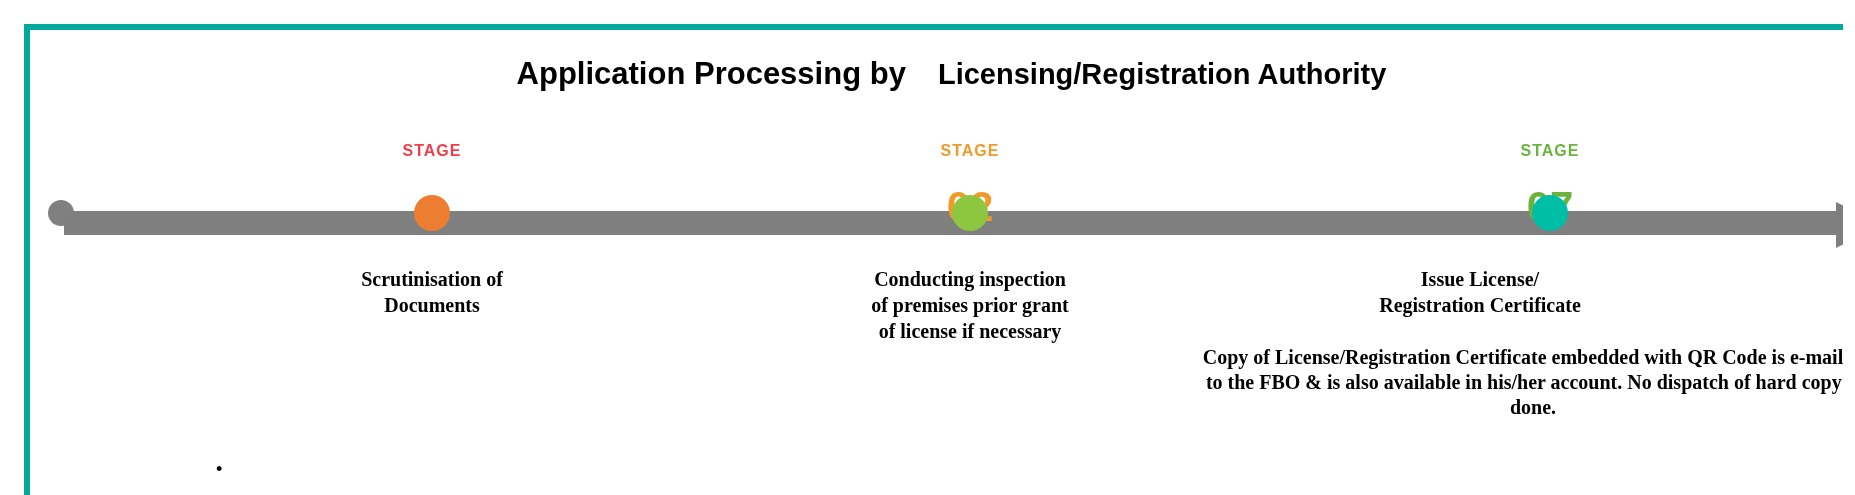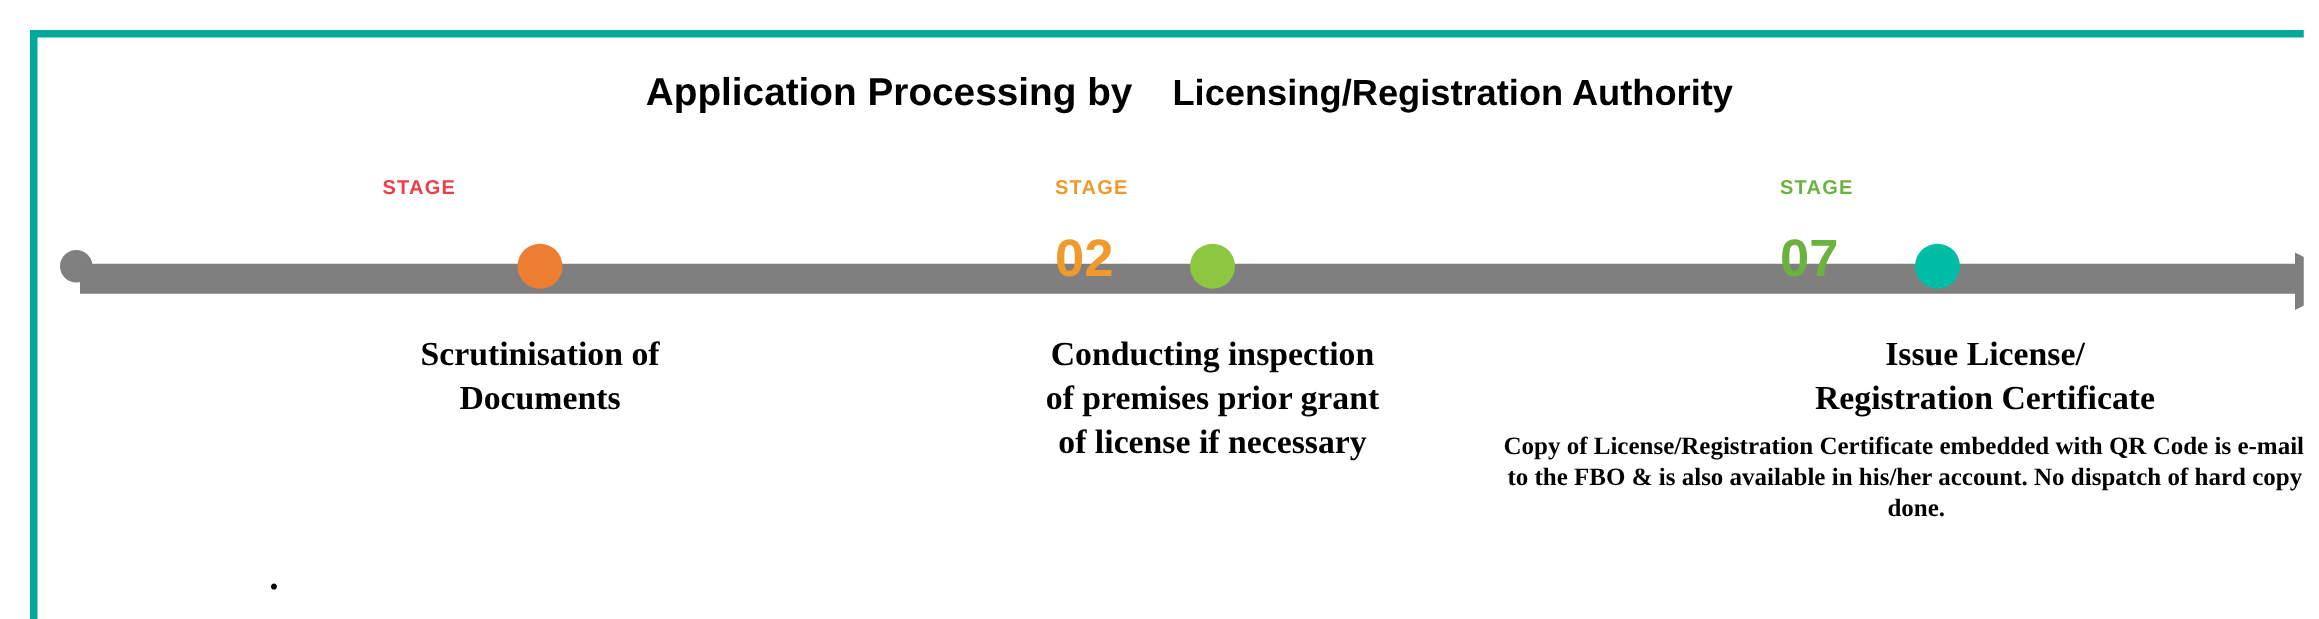--- a/index.html
+++ b/index.html
@@ -52,20 +52,21 @@
     left: 1806px;
     width: 0; height: 0;
     border-top: 11px solid transparent;
     border-bottom: 11px solid transparent;
     border-left: 22px solid #7F7F7F;
   }
 
   .stage-header {
     position: absolute;
     width: 300px;
+    text-align: center;
     top: 88px;
   }
   .stage-header .stage-word {
     font-size: 16px;
     font-weight: bold;
     letter-spacing: 1px;
   }
   .stage-header .stage-num {
     font-size: 42px;
     font-weight: bold;
@@ -81,21 +82,21 @@
     border-radius: 50%;
   }
 
   .stage-desc {
     position: absolute;
     top: 224px;
     width: 420px;
     text-align: center;
     font-family: "Liberation Serif", serif;
     font-weight: bold;
-    font-size: 27px;
+    font-size: 20px;
     line-height: 1.3;
     color: #000000;
     white-space: pre-line;
   }
 
   .note {
     position: absolute;
     top: 303px;
     left: 1158px;
     width: 690px;
@@ -130,21 +131,21 @@
 
   
   .stage-1 .stage-header { left: 252px; }  
   .stage-1 .stage-dot    { left: 384px; }
   .stage-1 .stage-desc   { left: 192px; }
   .stage-2 .stage-header { left: 790px; }  
   .stage-2 .stage-dot    { left: 922px; }
   .stage-2 .stage-desc   { left: 730px; font-family: Liberation Serif, serif; }
   .stage-3 .stage-header { left: 1370px; } 
   .stage-3 .stage-dot    { left: 1502px; }
-  .stage-3 .stage-desc   { left: 1348px; text-align: center; }
+  .stage-3 .stage-desc   { left: 1240px; text-align: center; }
 </style>
 </head>
 <body>
 
 <div class="frame" style="border-color: rgb(0, 169, 156);">
 
   <div class="title">
     <span class="t1">Application Processing by</span><span class="t2"> Licensing/Registration Authority</span>
   </div>
 

